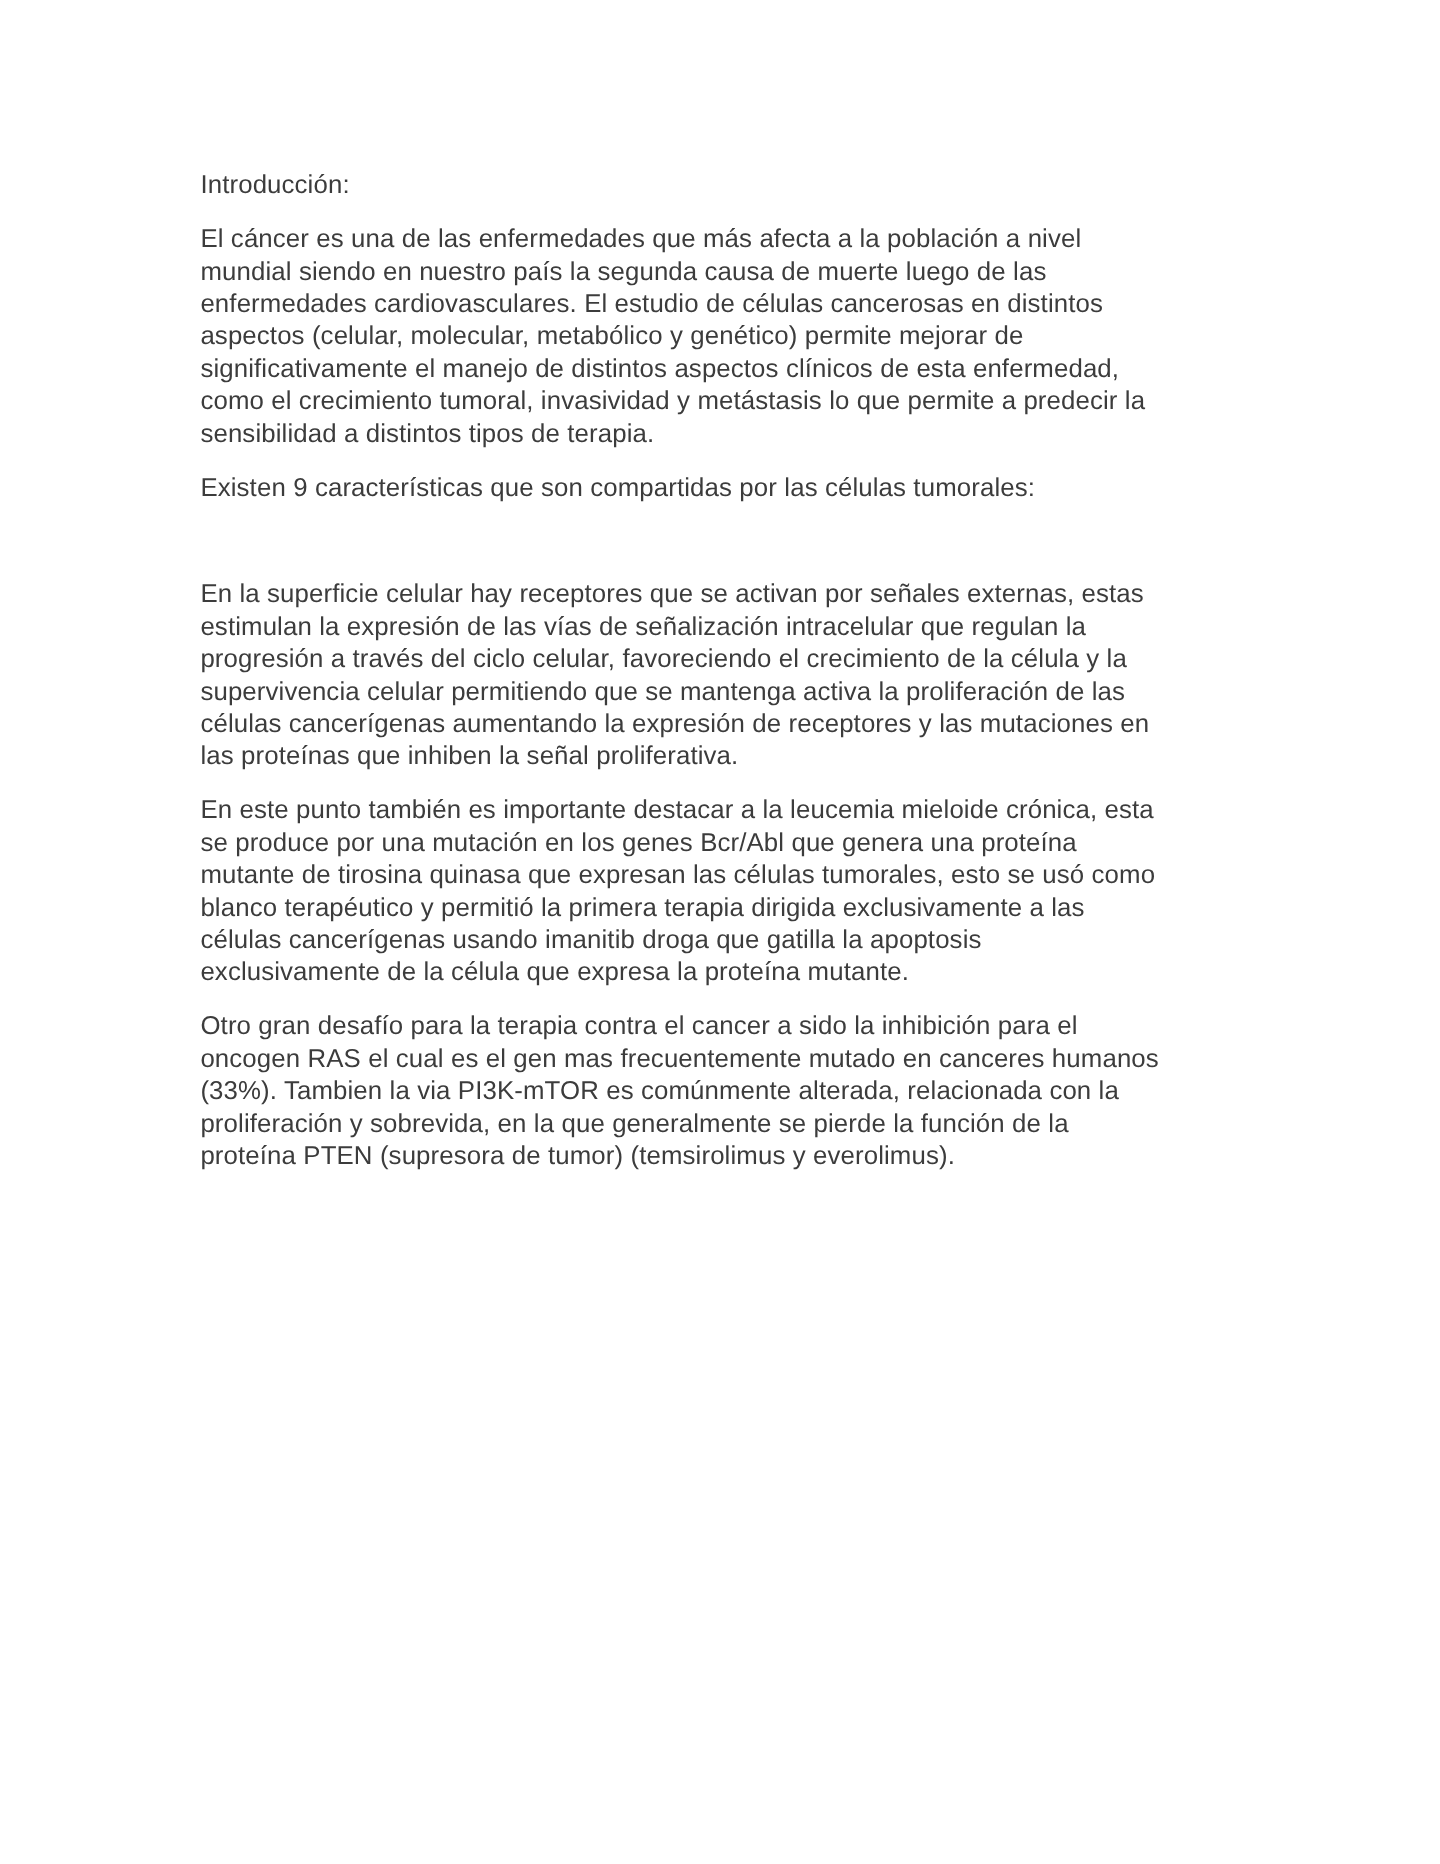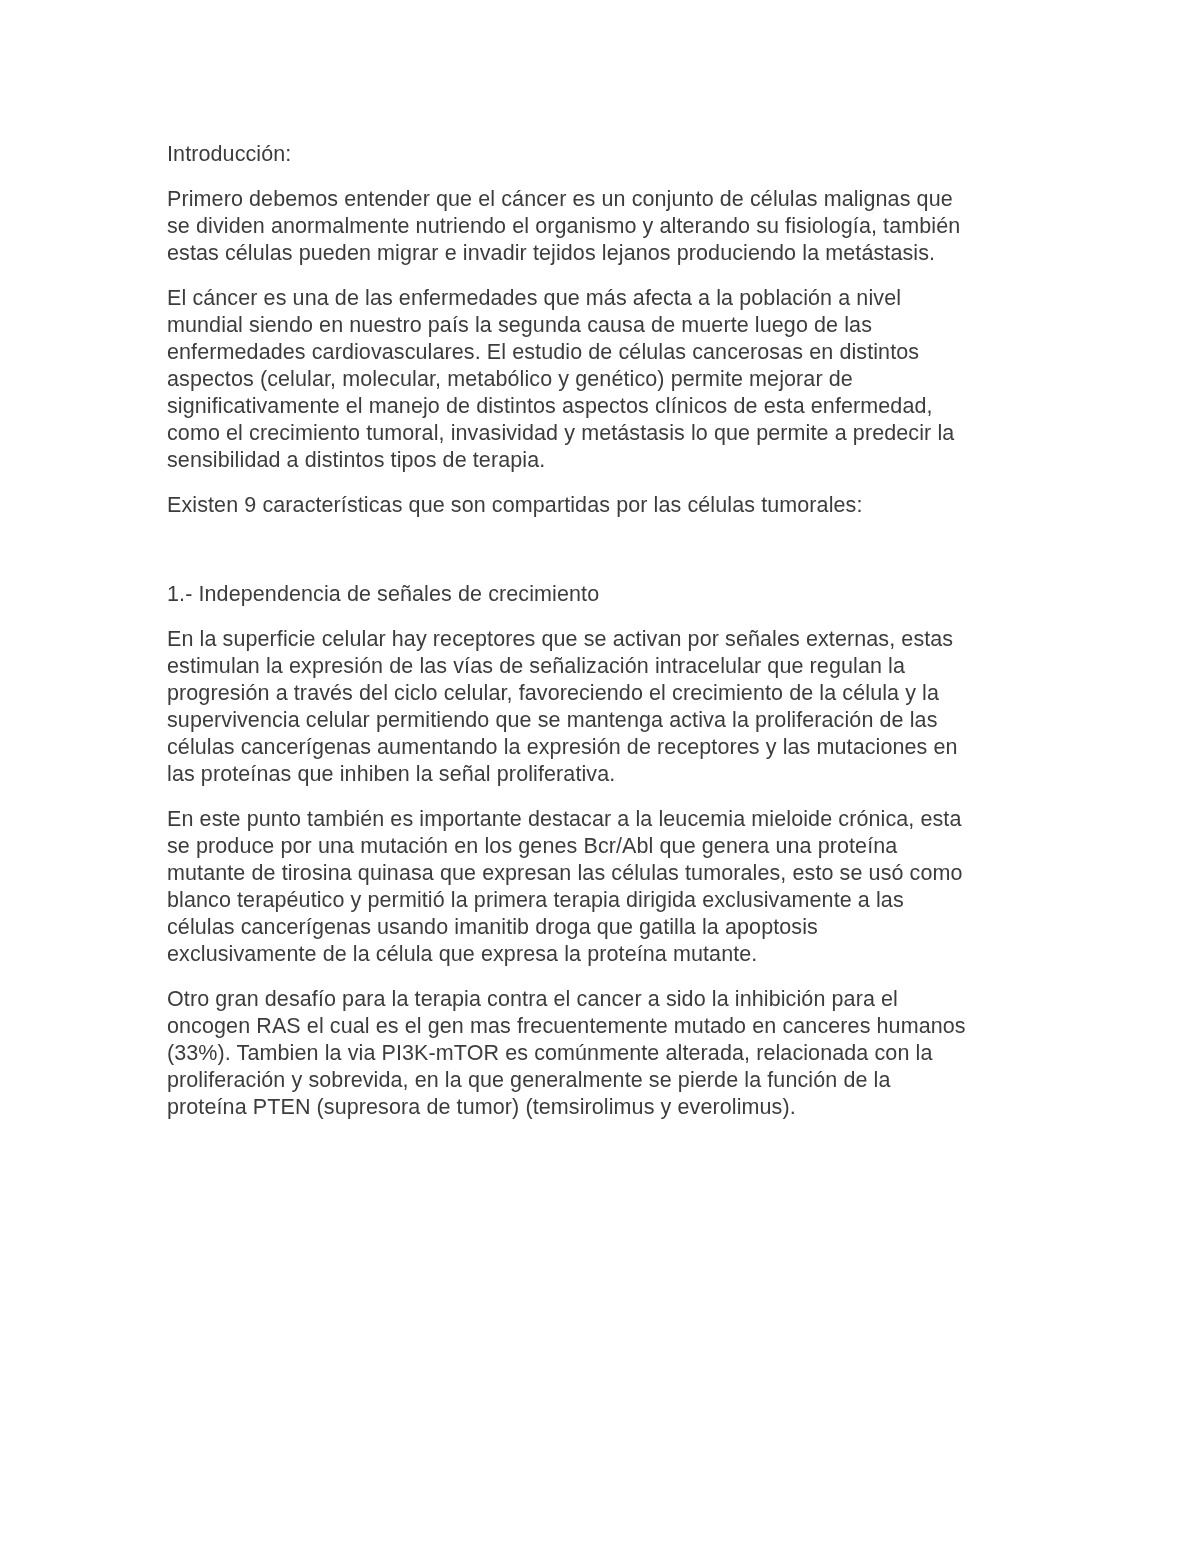--- a/index.html
+++ b/index.html
@@ -42,33 +42,29 @@
   .blank-line {
     height: 44px;
   }
 </style>
 </head>
 <body>
 
 <div class="doc-page">
   <div class="doc-content">
     <p>Introducción:</p>
-    <p>Primero debemos entender que el cáncer es un conjunto de células malignas que
-se dividen anormalmente nutriendo el organismo y alterando su fisiología, también
-estas células pueden migrar e invadir tejidos lejanos produciendo la metástasis.</p>
     <p>El cáncer es una de las enfermedades que más afecta a la población a nivel
 mundial siendo en nuestro país la segunda causa de muerte luego de las
 enfermedades cardiovasculares. El estudio de células cancerosas en distintos
 aspectos (celular, molecular, metabólico y genético) permite mejorar de
 significativamente el manejo de distintos aspectos clínicos de esta enfermedad,
 como el crecimiento tumoral, invasividad y metástasis lo que permite a predecir la
 sensibilidad a distintos tipos de terapia.</p>
     <p>Existen 9 características que son compartidas por las células tumorales:</p>
     <div class="blank-line"></div>
-    <p>1.- Independencia de señales de crecimiento</p>
     <p>En la superficie celular hay receptores que se activan por señales externas, estas
 estimulan la expresión de las vías de señalización intracelular que regulan la
 progresión a través del ciclo celular, favoreciendo el crecimiento de la célula y la
 supervivencia celular permitiendo que se mantenga activa la proliferación de las
 células cancerígenas aumentando la expresión de receptores y las mutaciones en
 las proteínas que inhiben la señal proliferativa.</p>
     <p>En este punto también es importante destacar a la leucemia mieloide crónica, esta
 se produce por una mutación en los genes Bcr/Abl que genera una proteína
 mutante de tirosina quinasa que expresan las células tumorales, esto se usó como
 blanco terapéutico y permitió la primera terapia dirigida exclusivamente a las

